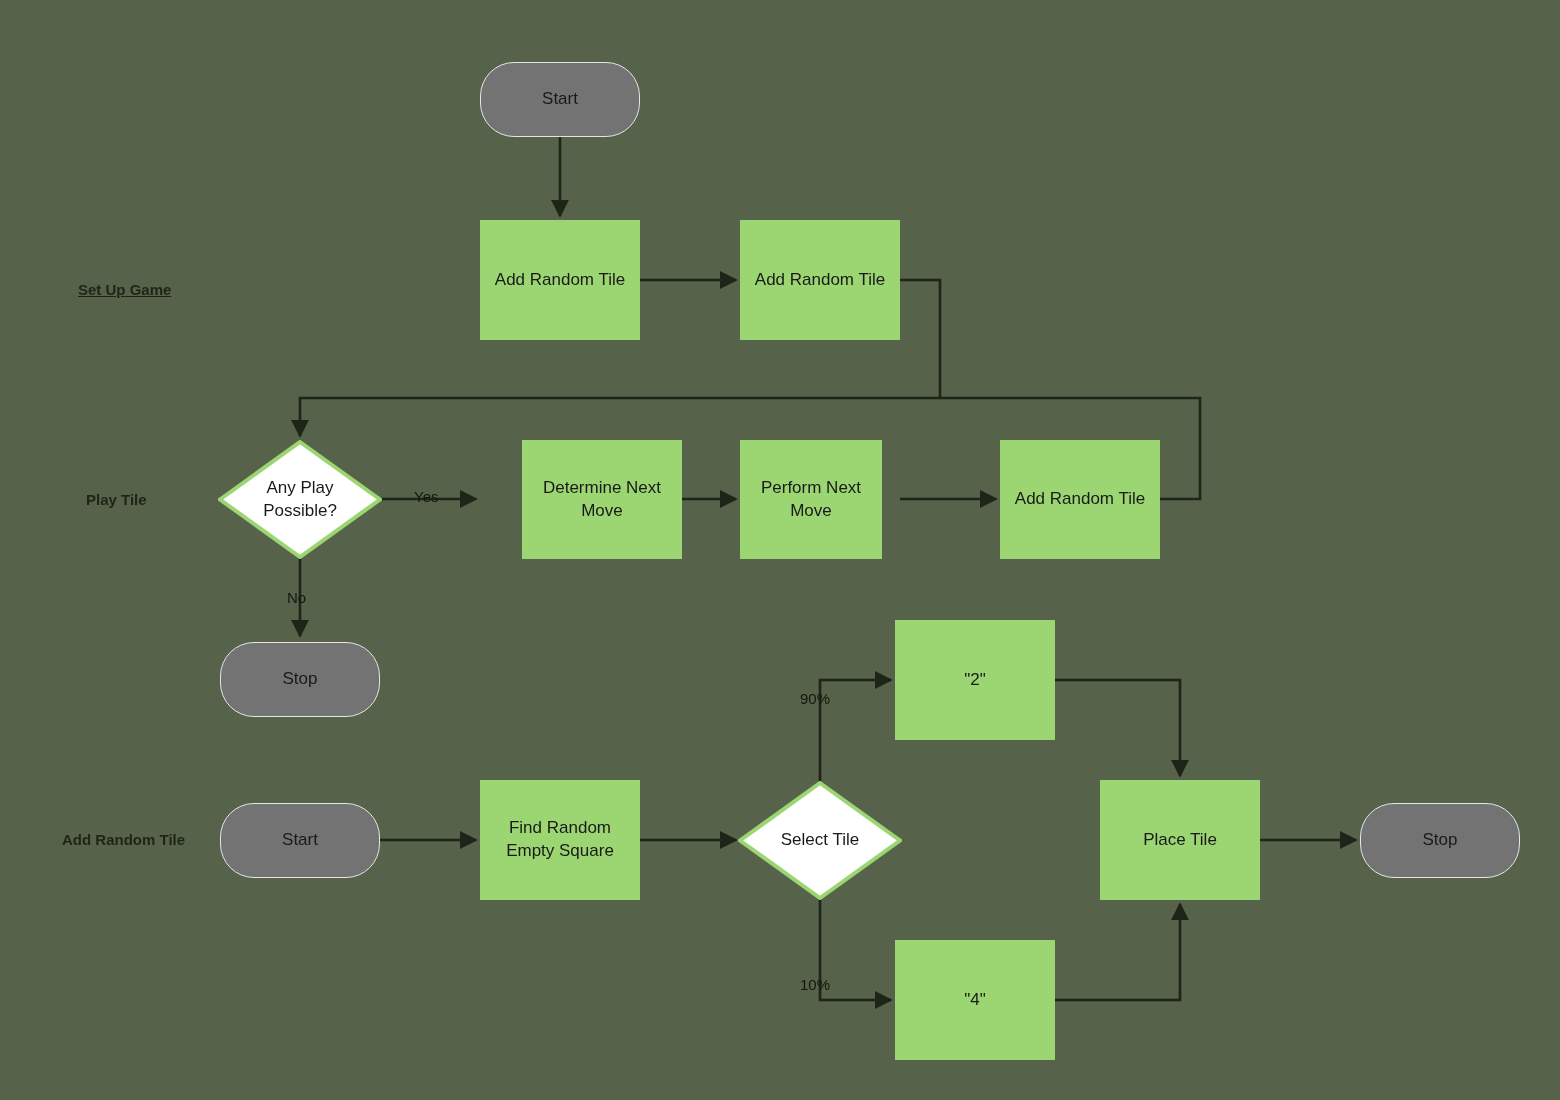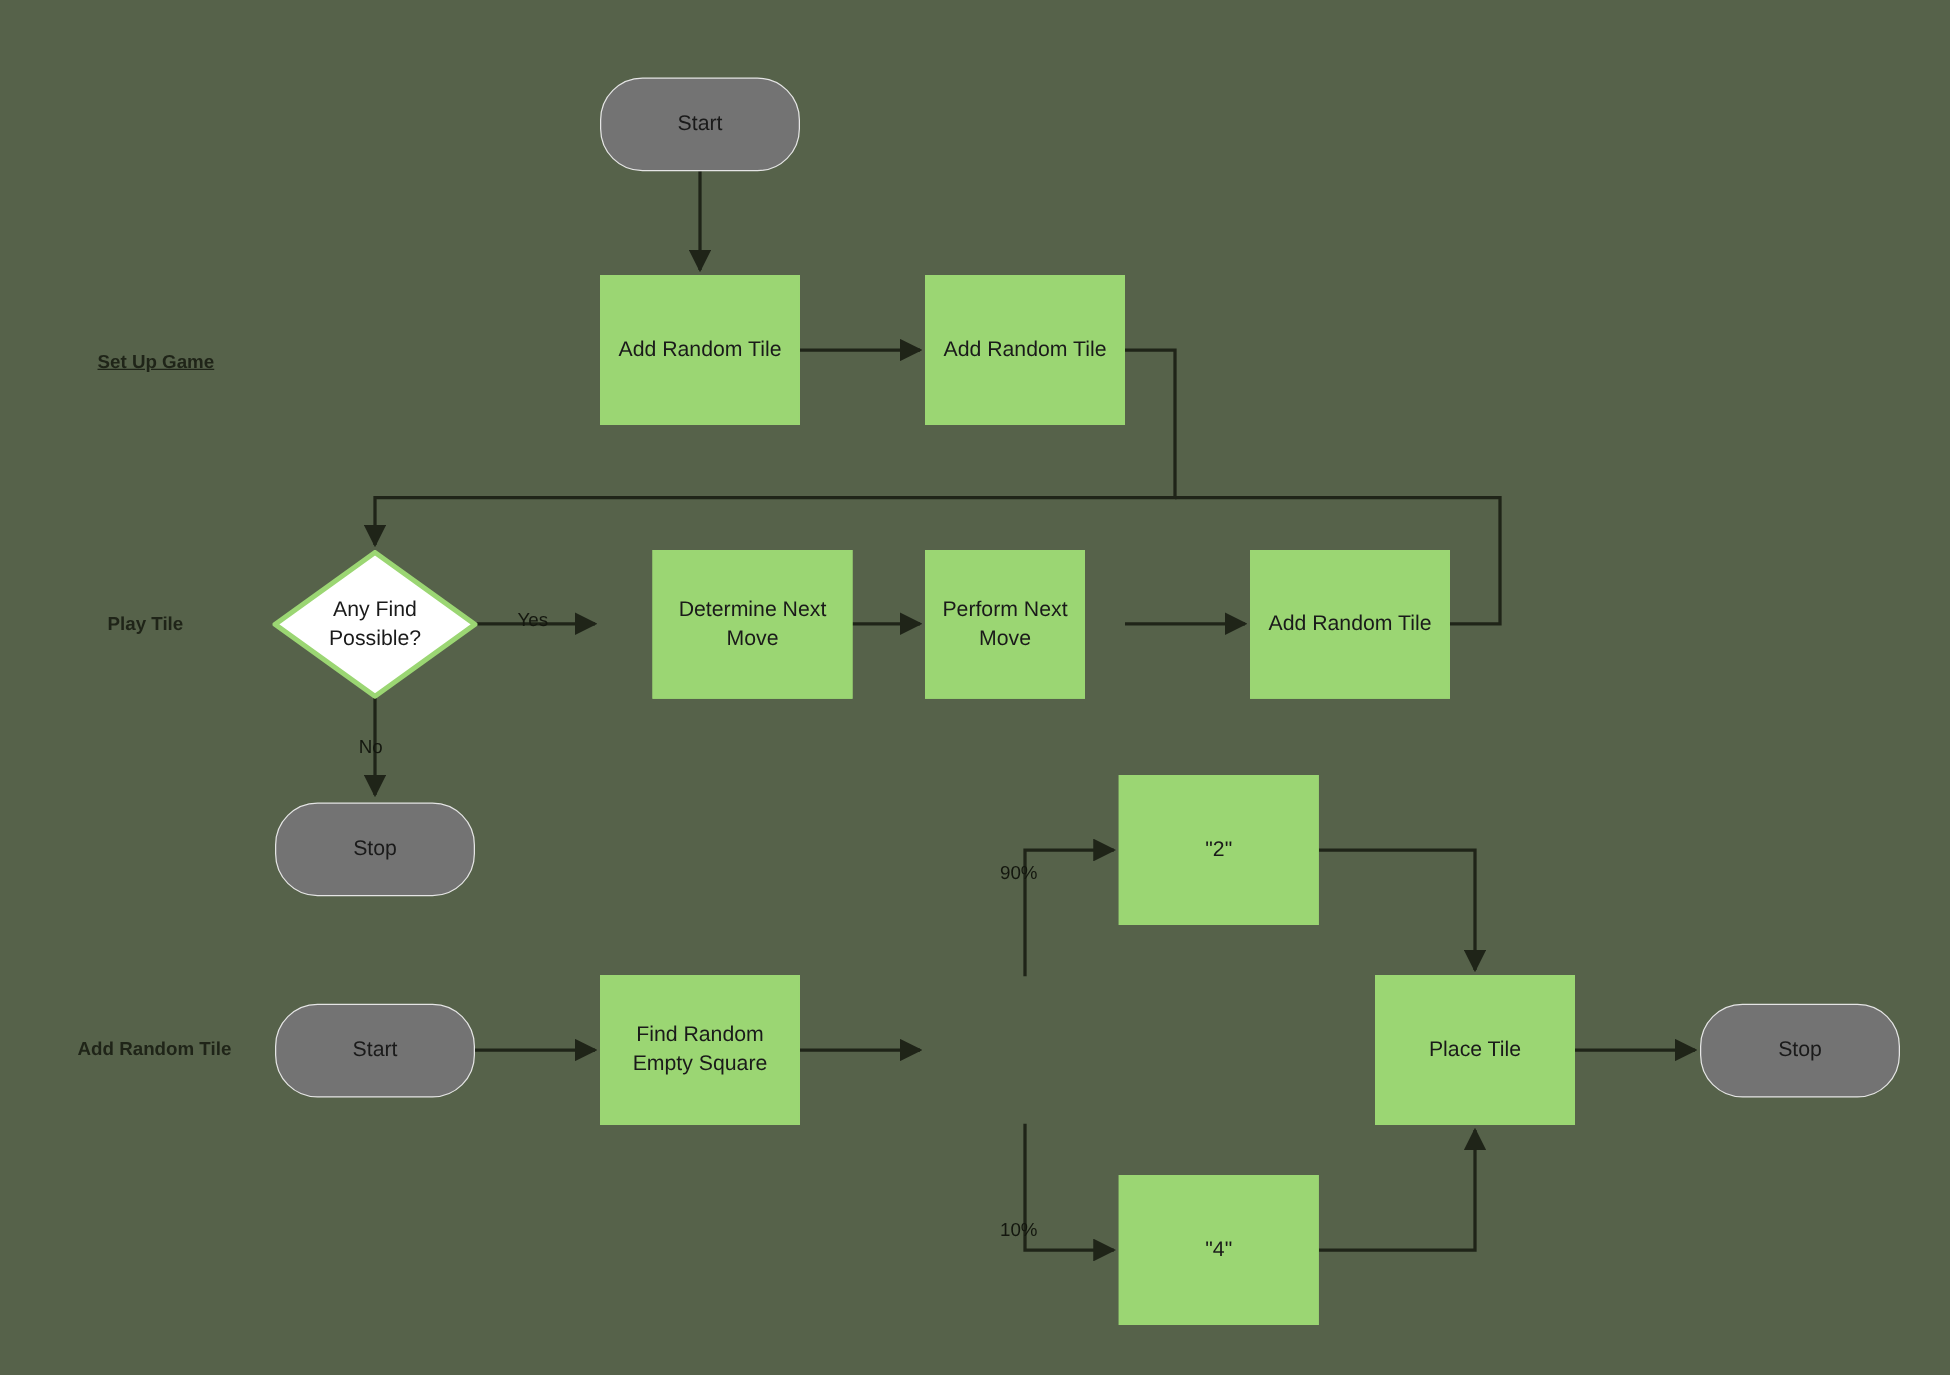--- a/index.html
+++ b/index.html
@@ -139,33 +139,33 @@
 
   <div class="node process" style="left:740px; top:220px; width:160px; height:120px;">
     <span>Add Random Tile</span>
   </div>
 
   <div class="node decision" style="left:218px; top:440px; width:164px; height:119px;">
     <svg class="diamond-shape" viewBox="0 0 164 119" preserveAspectRatio="none">
       <polygon points="82,2 162,59.5 82,117 2,59.5" fill="#ffffff" stroke="#9bd673" stroke-width="4"></polygon>
     </svg>
     <span class="diamond-label">
-      <span>Any Find</span><br>
+      <span>Any Play</span><br>
       <span>Possible?</span>
     </span>
   </div>
 
   <div class="node process" style="left:480px; top:440px; width:160px; height:119px;margin-left:42px;">
     <span>
       <span>Determine Next</span><br>
       <span>Move</span>
     </span>
   </div>
 
-  <div class="node process" style="left:740px; top:440px; width:128px; height:119px;">
+  <div class="node process" style="left:740px; top:440px; width:142px; height:119px;">
     <span>
       <span>Perform Next</span><br>
       <span>Move</span>
     </span>
   </div>
 
   <div class="node process" style="left:1000px; top:440px; width:160px; height:119px;">
     <span>Add Random Tile</span>
   </div>
 
@@ -177,20 +177,26 @@
     <span>Start</span>
   </div>
 
   <div class="node process" style="left:480px; top:780px; width:160px; height:120px;">
     <span>
       <span>Find Random</span><br>
       <span>Empty Square</span>
     </span>
   </div>
 
+  <div class="node decision" style="left:738px; top:781px; width:164px; height:119px;">
+    <svg class="diamond-shape" viewBox="0 0 164 119" preserveAspectRatio="none">
+      <polygon points="82,2 162,59.5 82,117 2,59.5" fill="#ffffff" stroke="#9bd673" stroke-width="4"></polygon>
+    </svg>
+    <span class="diamond-label">Select Tile</span>
+  </div>
 
   <div class="node process" style="left:895px; top:620px; width:160px; height:120px;">
     <span>"2"</span>
   </div>
 
   <div class="node process" style="left:895px; top:940px; width:160px; height:120px;">
     <span>"4"</span>
   </div>
 
   <div class="node process" style="left:1100px; top:780px; width:160px; height:120px;">

